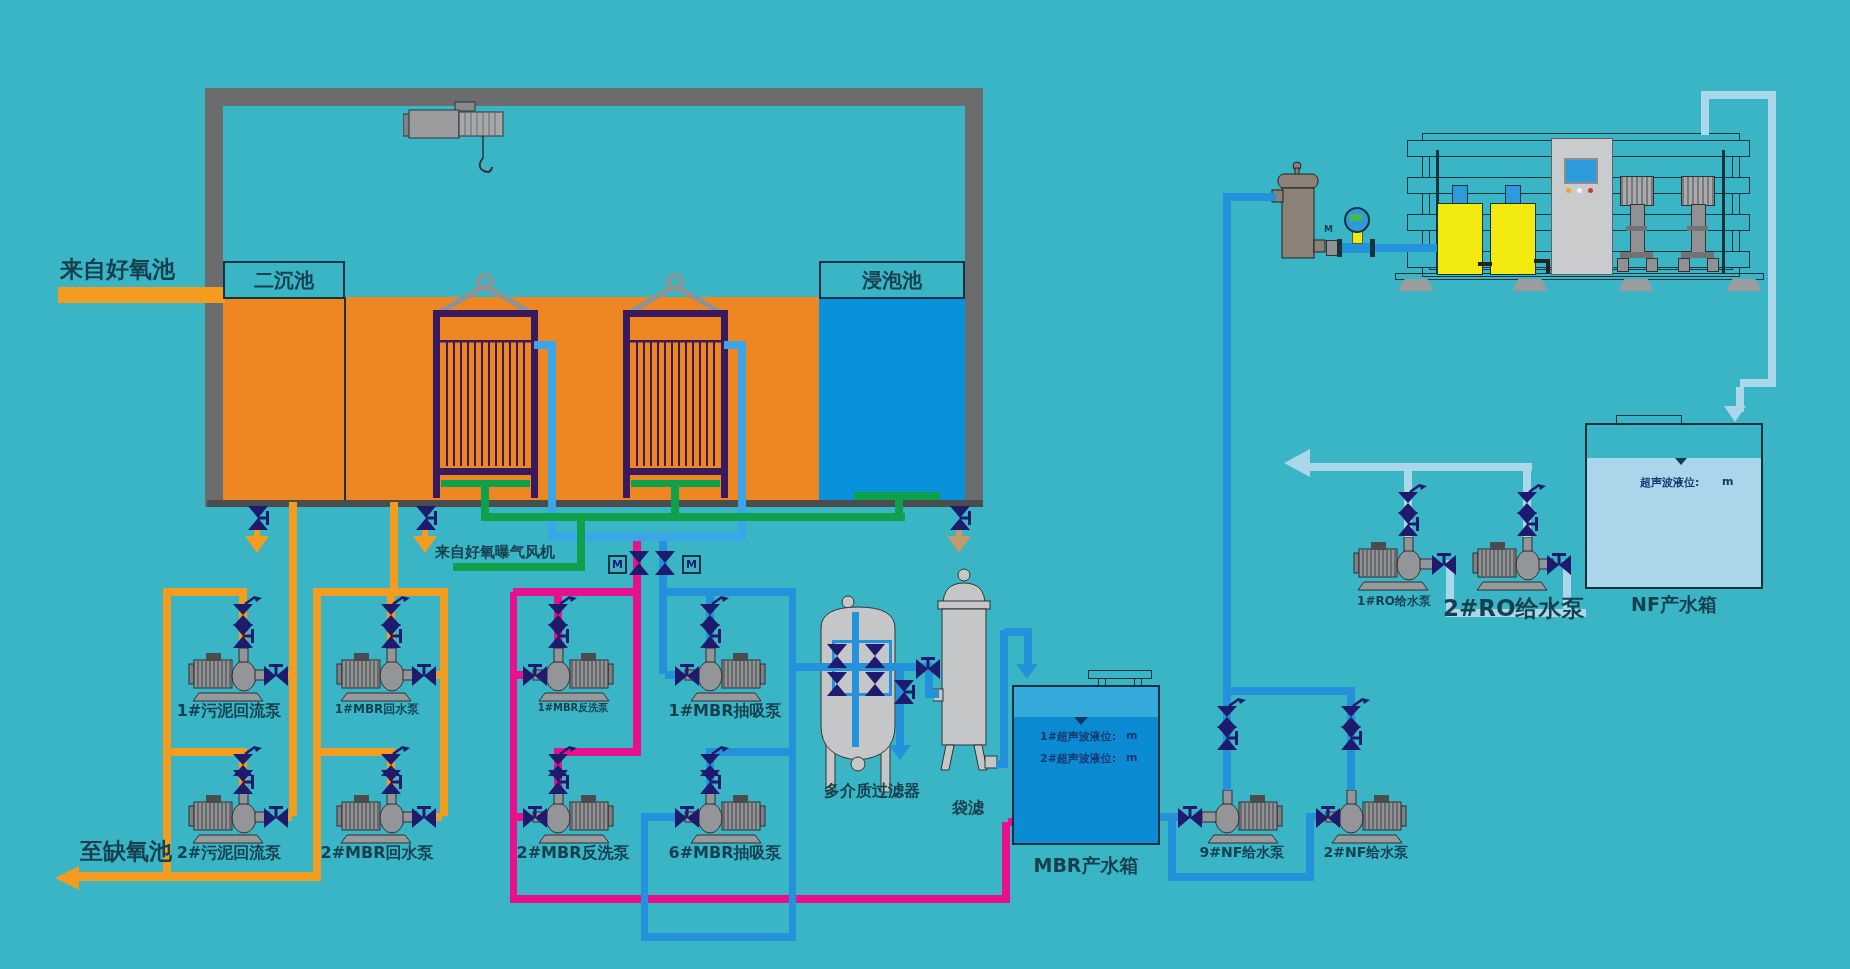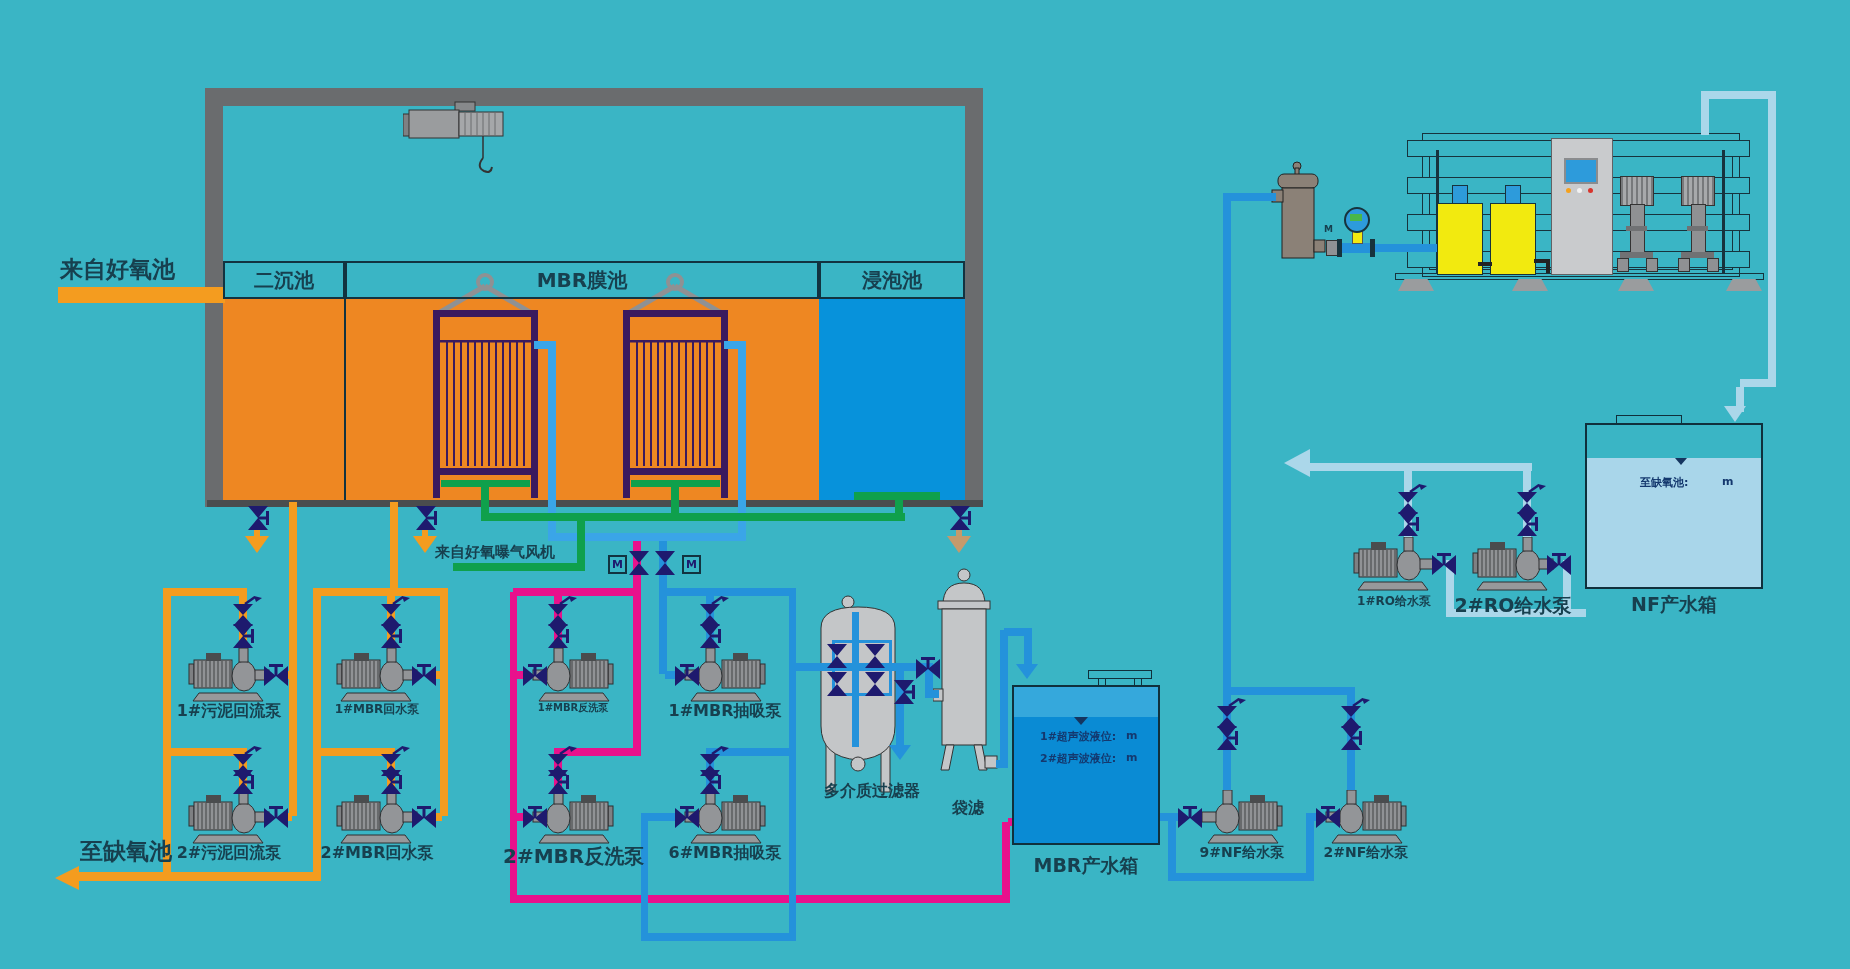--- a/index.html
+++ b/index.html
@@ -33,23 +33,20 @@
   <div class="a" style="left:965px;top:88px;width:18px;height:419px;background:#6A6C6E;z-index:3"></div>
   <div class="a" style="left:207px;top:500px;width:776px;height:7px;background:#4A4C4E;z-index:4"></div>
 
   <div class="a" style="left:223px;top:297px;width:596px;height:203px;background:#EE8722;z-index:1"></div>
   <div class="a" style="left:819px;top:297px;width:146px;height:203px;background:#0792DB;z-index:1"></div>
   <div class="a" style="left:344px;top:297px;width:2px;height:203px;background:#123340;z-index:2"></div>
 
   <div class="cell" style="left:223px;top:261px;width:122px;height:38px">
     <span>二沉池</span>
     </div>
-  <div class="cell" style="left:345px;top:261px;width:474px;height:38px">
-    <span>MBR膜池</span>
-    </div>
   <div class="cell" style="left:819px;top:261px;width:146px;height:38px">
     <span>浸泡池</span>
     </div>
 
   <svg class="vessel" style="left:403px;top:98px;z-index:4" width="112" height="84" viewBox="0 0 112 84">
     <rect x="52" y="4" width="20" height="9" fill="#87898B" stroke="#333"></rect>
     <rect x="0" y="16" width="7" height="22" fill="#7E8083" stroke="#333"></rect>
     <rect x="6" y="12" width="50" height="28" fill="#9A9C9E" stroke="#333"></rect>
     <rect x="56" y="14" width="44" height="24" fill="#A5A7A9" stroke="#333"></rect>
     <path d="M62 14V38M68 14V38M74 14V38M80 14V38M86 14V38M92 14V38" stroke="#6A6C6E"></path>
@@ -147,45 +144,45 @@
     <div class="tx" style="left:26px;top:64px">2#超声波液位:</div>
     <div class="tx" style="left:112px;top:64px">m</div>
   </div>
   <div class="a" style="left:1088px;top:670px;width:62px;height:7px;background:#3AB5C5;border:1.5px solid #10303C;z-index:7"></div>
   <div class="a" style="left:1098px;top:678px;width:6px;height:8px;background:#3AB5C5;border:1.5px solid #10303C;z-index:6"></div>
   <div class="a" style="left:1134px;top:678px;width:6px;height:8px;background:#3AB5C5;border:1.5px solid #10303C;z-index:6"></div>
 
   <div class="tank" style="left:1585px;top:423px;width:178px;height:166px">
     <div class="a" style="left:0;top:33px;right:0;bottom:0;background:#A9D6EA"></div>
     <div class="tri" style="left:88px;top:33px;border-left:6px solid transparent;border-right:6px solid transparent;border-top:7px solid #15355F"></div>
-    <div class="tx" style="left:53px;top:50px">至缺氧池:</div>
+    <div class="tx" style="left:53px;top:50px">超声波液位:</div>
     <div class="tx" style="left:135px;top:50px">m</div>
   </div>
   <div class="a" style="left:1616px;top:415px;width:64px;height:7px;background:#3AB5C5;border:1.5px solid #10303C;z-index:7"></div>
 
   <div class="lbl" style="left:60px;top:254px;font-size:23px">来自好氧池</div>
   <div class="lbl" style="left:80px;top:836px;font-size:23px">至缺氧池</div>
   <div class="lbl" style="left:435px;top:543px;font-size:15px">来自好氧曝气风机</div>
   <div class="lbl ctr" style="left:806px;top:781px;width:132px;font-size:16px">多介质过滤器</div>
   <div class="lbl ctr" style="left:938px;top:798px;width:60px;font-size:16px">袋滤</div>
   <div class="lbl ctr" style="left:1012px;top:853px;width:148px;font-size:19px">MBR产水箱</div>
   <div class="lbl ctr" style="left:1585px;top:592px;width:178px;font-size:19px">NF产水箱</div>
 
   <div class="lbl ctr" style="left:159px;top:701px;width:140px;font-size:16px">1#污泥回流泵</div>
   <div class="lbl ctr" style="left:307px;top:701px;width:140px;font-size:12px">1#MBR回水泵</div>
   <div class="lbl ctr" style="left:159px;top:843px;width:140px;font-size:16px">2#污泥回流泵</div>
   <div class="lbl ctr" style="left:307px;top:843px;width:140px;font-size:16px">2#MBR回水泵</div>
   <div class="lbl ctr" style="left:503px;top:701px;width:140px;font-size:10px">1#MBR反洗泵</div>
   <div class="lbl ctr" style="left:655px;top:701px;width:140px;font-size:16px">1#MBR抽吸泵</div>
-  <div class="lbl ctr" style="left:503px;top:843px;width:140px;font-size:20px">2#MBR反洗泵</div>
+  <div class="lbl ctr" style="left:503px;top:843px;width:140px;font-size:16px">2#MBR反洗泵</div>
   <div class="lbl ctr" style="left:655px;top:843px;width:140px;font-size:16px">6#MBR抽吸泵</div>
   <div class="lbl ctr" style="left:1172px;top:844px;width:140px;font-size:14px">9#NF给水泵</div>
   <div class="lbl ctr" style="left:1296px;top:844px;width:140px;font-size:14px">2#NF给水泵</div>
   <div class="lbl ctr" style="left:1324px;top:593px;width:140px;font-size:12px">1#RO给水泵</div>
-  <div class="lbl ctr" style="left:1443px;top:593px;width:140px;font-size:19px">2#RO给水泵</div>
+  <div class="lbl ctr" style="left:1443px;top:593px;width:140px;font-size:23px">2#RO给水泵</div>
 
   <div class="mbox" style="left:608px;top:555px">
       <span>M</span>
     </div>
   <div class="mbox" style="left:682px;top:555px">
       <span>M</span>
     </div>
 
   <div class="pump" style="left:187px;top:648px"><svg width="84" height="54" viewBox="0 0 84 54">
 <path d="M12 45 L70 45 L76 53 L6 53 Z" fill="#97999B" stroke="#2E2F31"></path>

